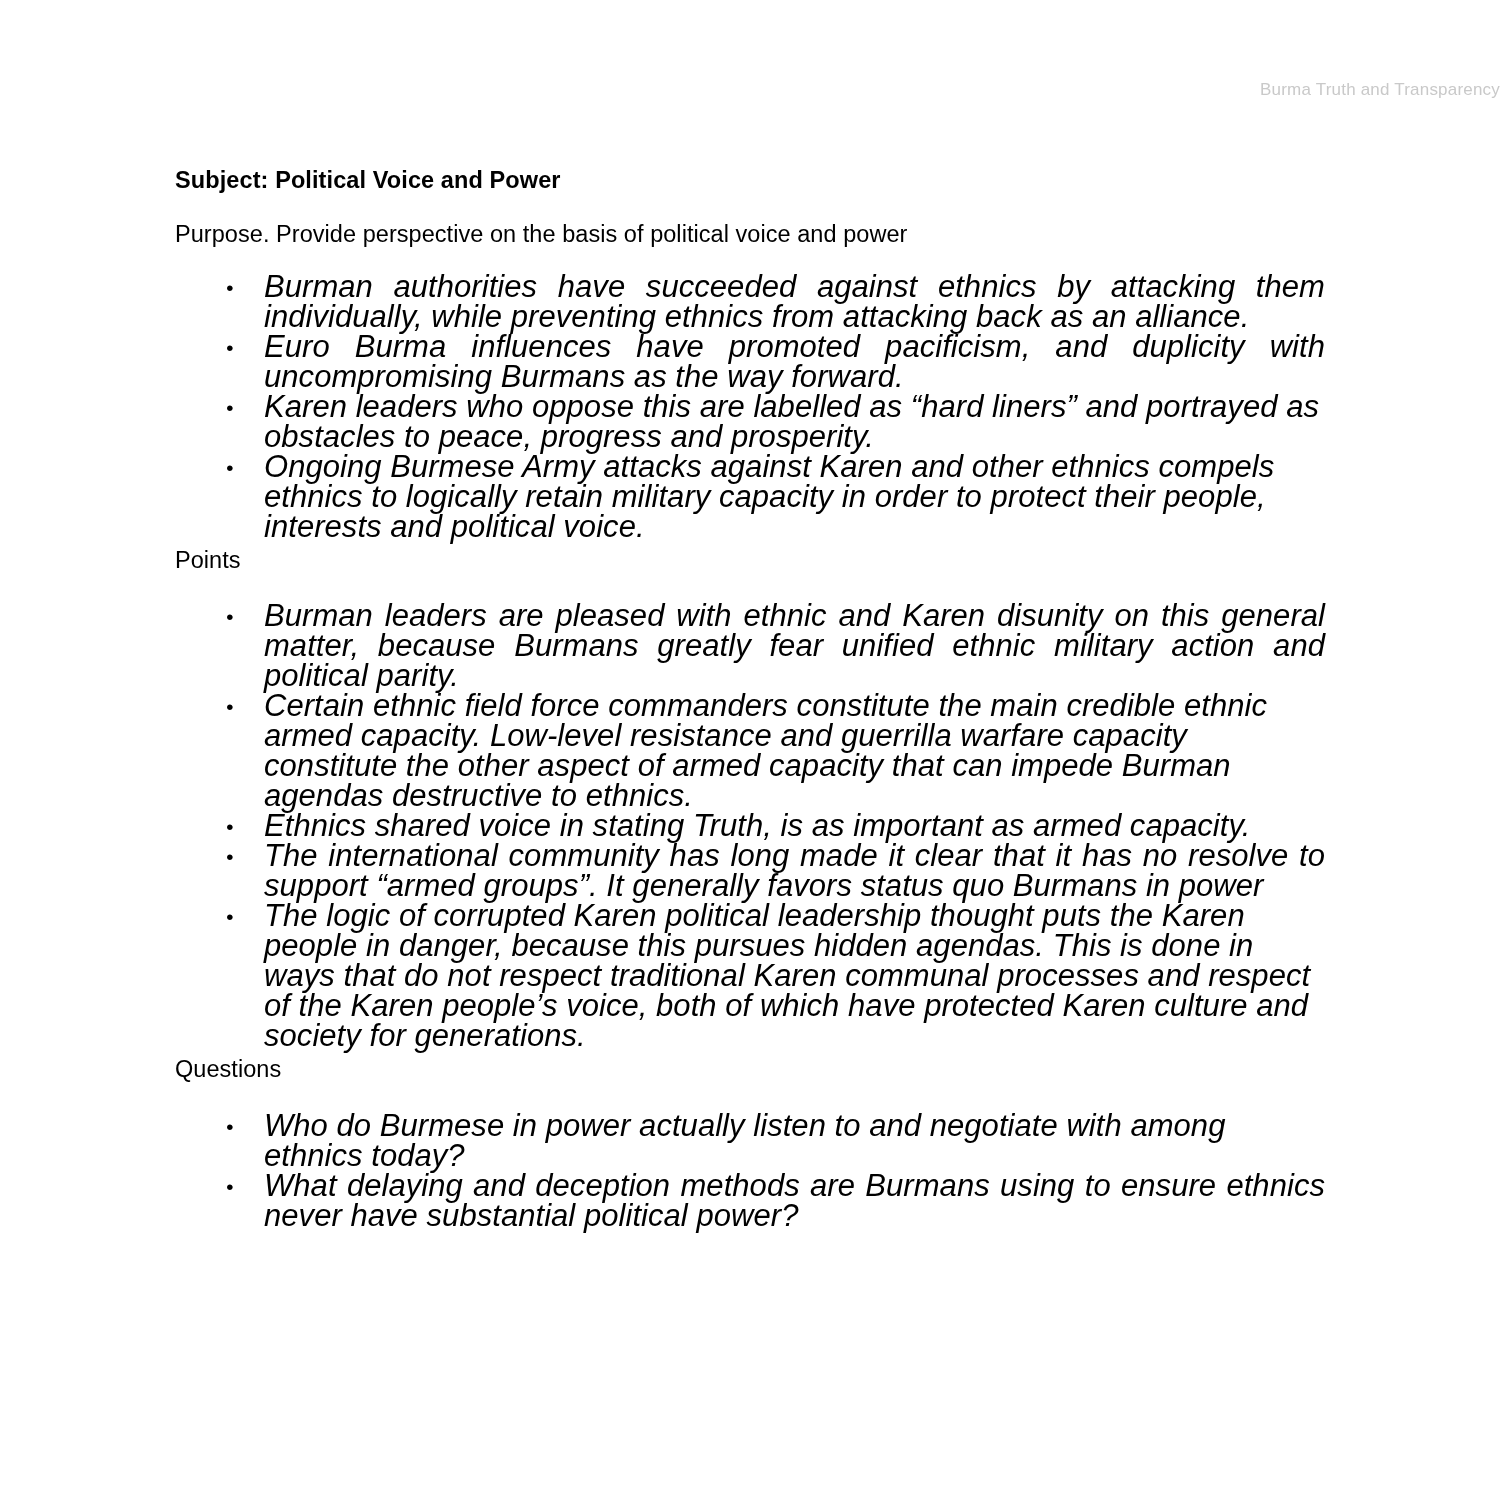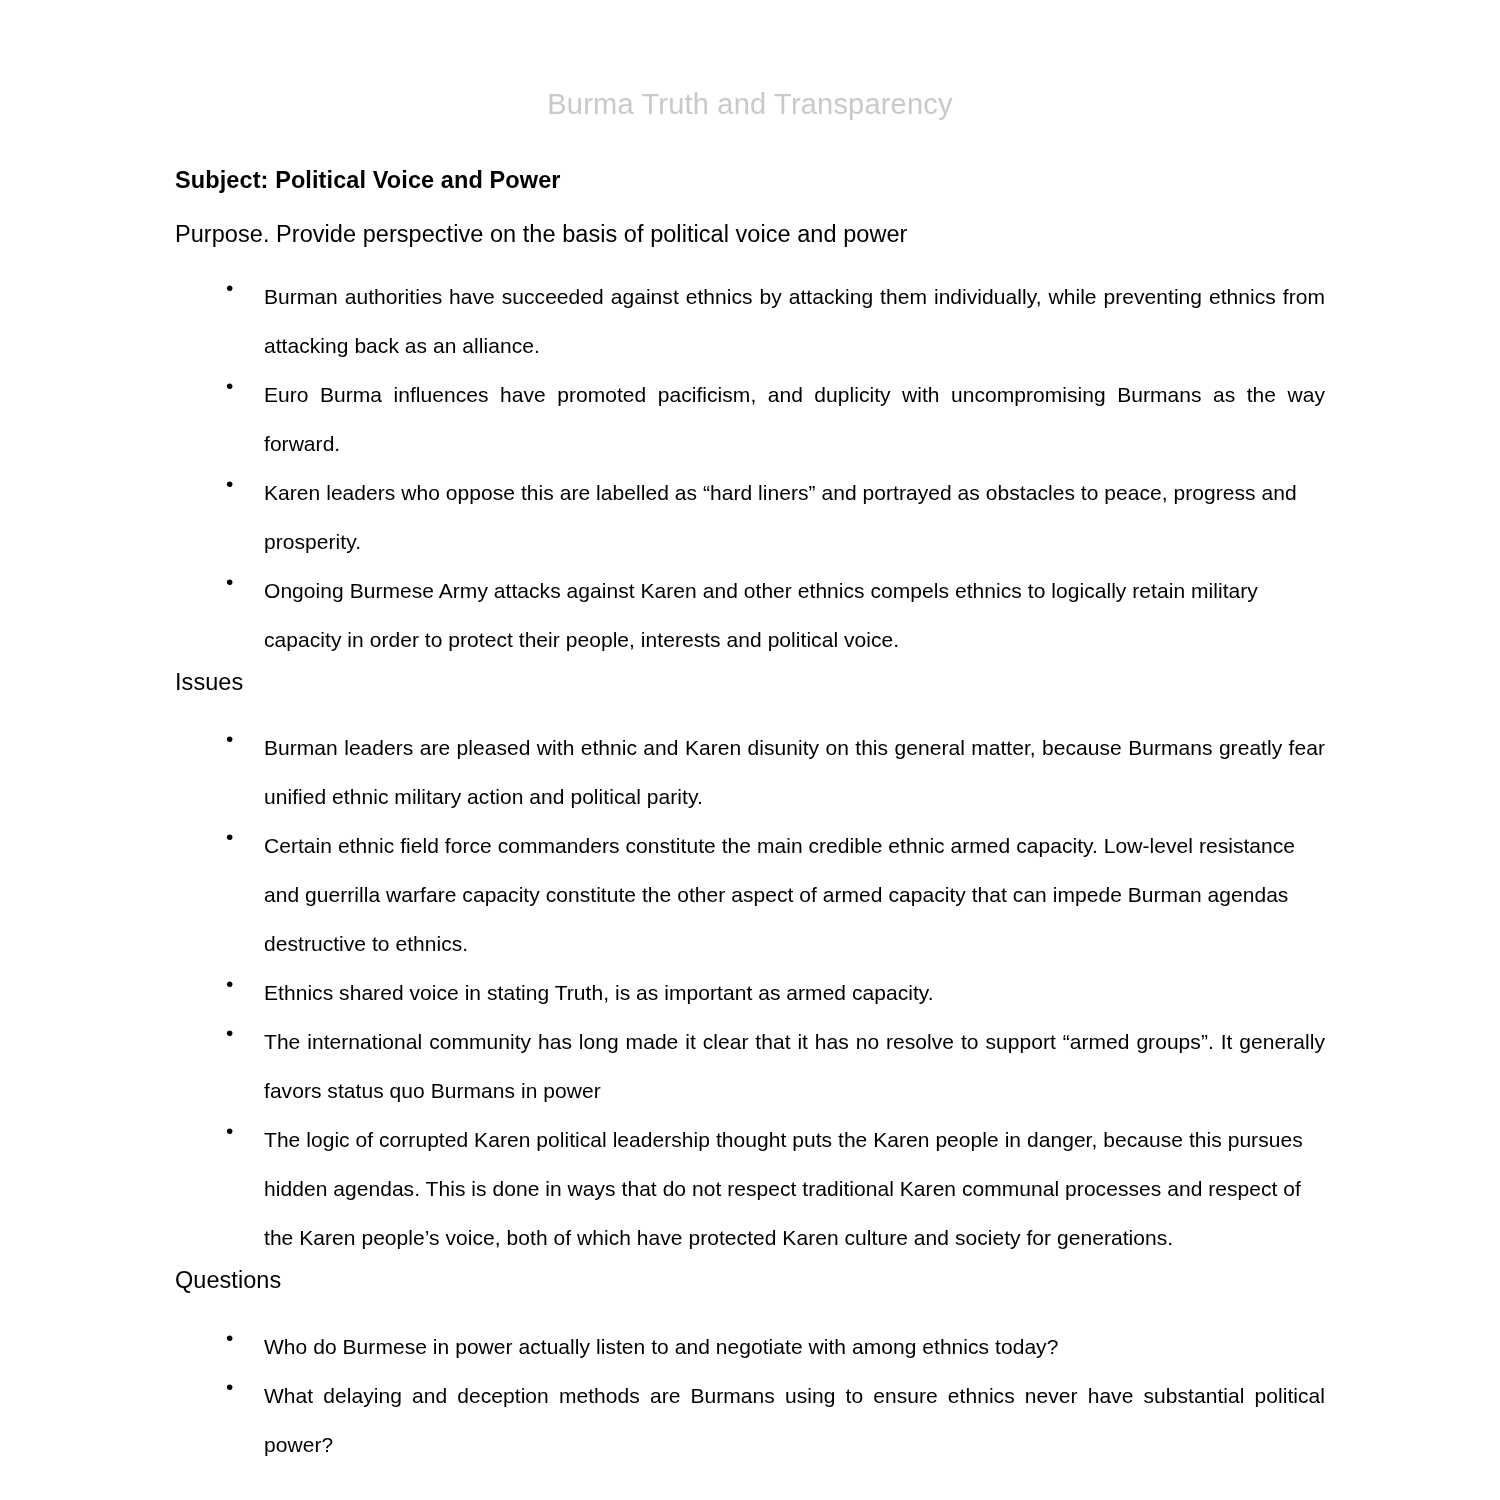--- a/index.html
+++ b/index.html
@@ -19,25 +19,25 @@
     position: relative;
     width: 1500px;
     height: 1500px;
     background: #ffffff;
     box-sizing: border-box;
   }
 
   
   .page-header {
     position: absolute;
-    top: 88px;
+    top: 80px;
     left: 0;
     width: 1500px;
-    text-align: center;
-    font-size: 29px;
+    text-align: right;
+    font-size: 17px;
     color: #c9c9c9;
     letter-spacing: 0.2px;
     font-weight: 400;
   }
 
   
   .content {
     position: absolute;
     top: 164px;
     left: 175px;
@@ -79,24 +79,25 @@
   ul.bullets {
     list-style: none;
     margin: 0 0 4px 0;
     padding: 0;
   }
 
   ul.bullets > li {
     position: relative;
     padding-left: 89px;
     margin: 0 0 0 0;
-    font-size: 21px;
-    line-height: 49px;
+    font-size: 31px;
+    line-height: 30px;
     letter-spacing: 0.05px;
     text-align: left;
+    font-style: italic;
   }
 
   ul.bullets > li.justify {
     text-align: justify;
     text-justify: inter-word;
   }
 
   ul.bullets > li::before {
     content: "\2022";
     position: absolute;
@@ -133,21 +134,21 @@
         <span class="t">Euro Burma influences have promoted pacificism, and duplicity with uncompromising Burmans as the way forward.</span>
       </li>
       <li>
         <span class="t">Karen leaders who oppose this are labelled as “hard liners” and portrayed as obstacles to peace, progress and prosperity.</span>
       </li>
       <li>
         <span class="t">Ongoing Burmese Army attacks against Karen and other ethnics compels ethnics to logically retain military capacity in order to protect their people, interests and political voice.</span>
       </li>
     </ul>
 
-    <p class="section-label after-list">Issues</p>
+    <p class="section-label after-list">Points</p>
 
     <ul class="bullets">
       <li class="justify">
         <span class="t">Burman leaders are pleased with ethnic and Karen disunity on this general matter, because Burmans greatly fear unified ethnic military action and political parity.</span>
       </li>
       <li>
         <span class="t">Certain ethnic field force commanders constitute the main credible ethnic armed capacity.  Low-level resistance and guerrilla warfare capacity constitute the other aspect of armed capacity that can impede Burman agendas destructive to ethnics.</span>
       </li>
       <li>
         <span class="t">Ethnics shared voice in stating Truth, is as important as armed capacity.</span>

